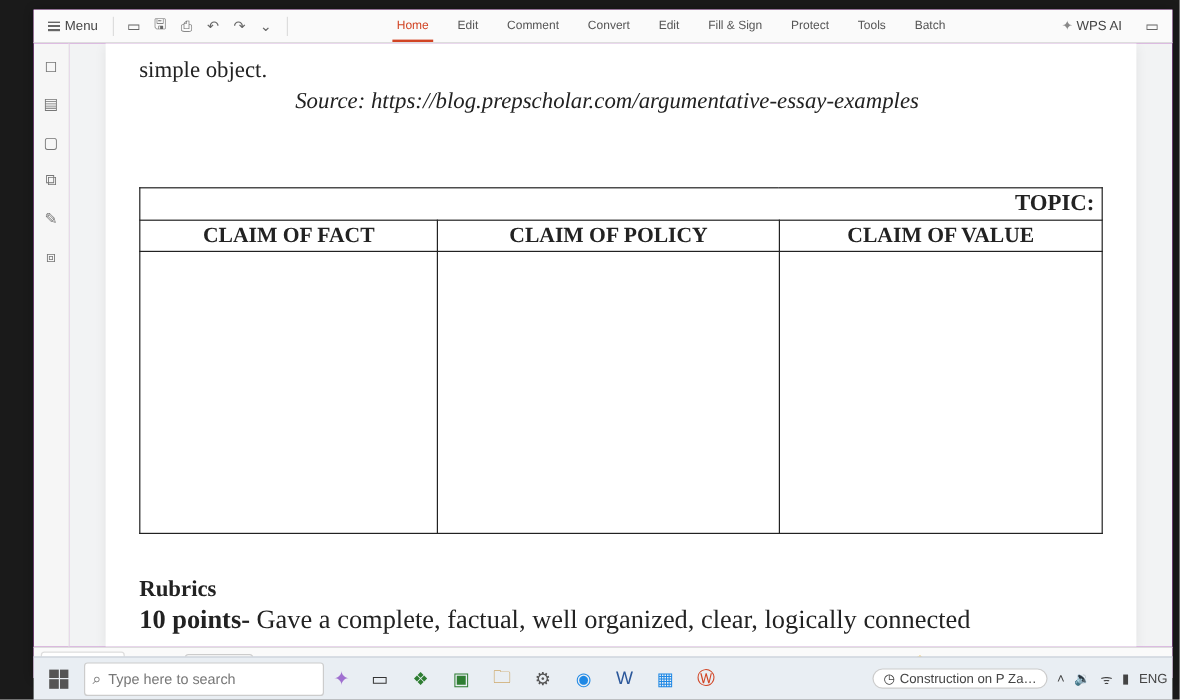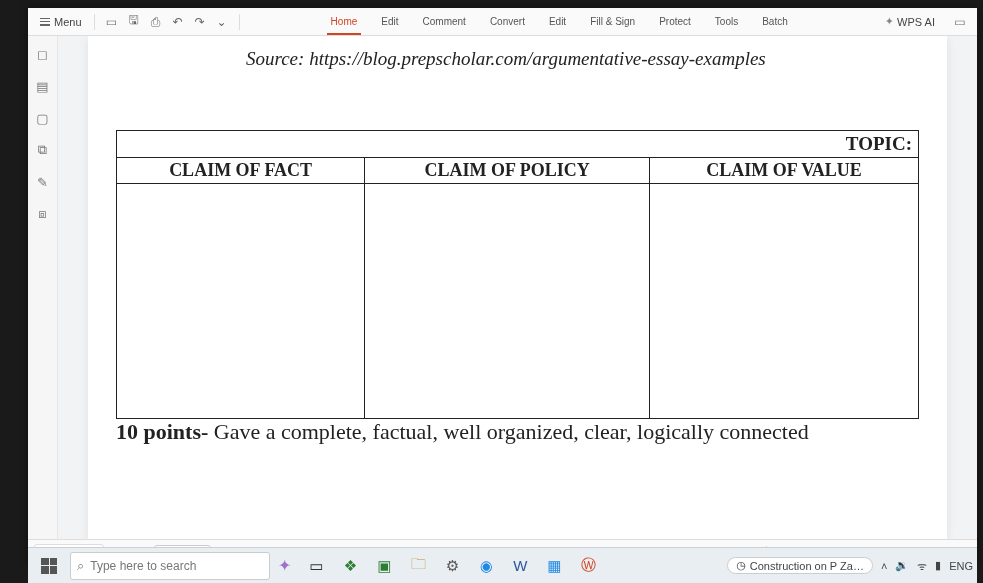--- a/index.html
+++ b/index.html
@@ -143,40 +143,42 @@
       <span class="rail-icon">◻</span>
       <span class="rail-icon">▤</span>
       <span class="rail-icon">▢</span>
       <span class="rail-icon">⧉</span>
       <span class="rail-icon">✎</span>
       <span class="rail-icon">⧈</span>
     </div>
 
     <div class="doc-viewport">
       <div class="page">
+        <div class="frag1">simple object.</div>
         <div class="source">Source: https://blog.prepscholar.com/argumentative-essay-examples</div>
 
         <table class="claims-table">
           <tbody>
               <tr class="topic-row">
             <td colspan="3">TOPIC:</td>
           </tr>
           <tr class="header-row">
             <th>CLAIM OF FACT</th>
             <th>CLAIM OF POLICY</th>
             <th>CLAIM OF VALUE</th>
           </tr>
           <tr class="body-row">
             <td></td>
             <td></td>
             <td></td>
           </tr>
         </tbody>
           </table>
 
+        <div class="rubrics-h">Rubrics</div>
         <div class="rubrics-line">
           <b>10 points-</b><span> Gave a complete, factual, well organized, clear, logically connected</span>
         </div>
       </div>
     </div>
   </div>
 
   <div class="statusbar">
     <div class="nav-btn">
       <span>▯</span>

